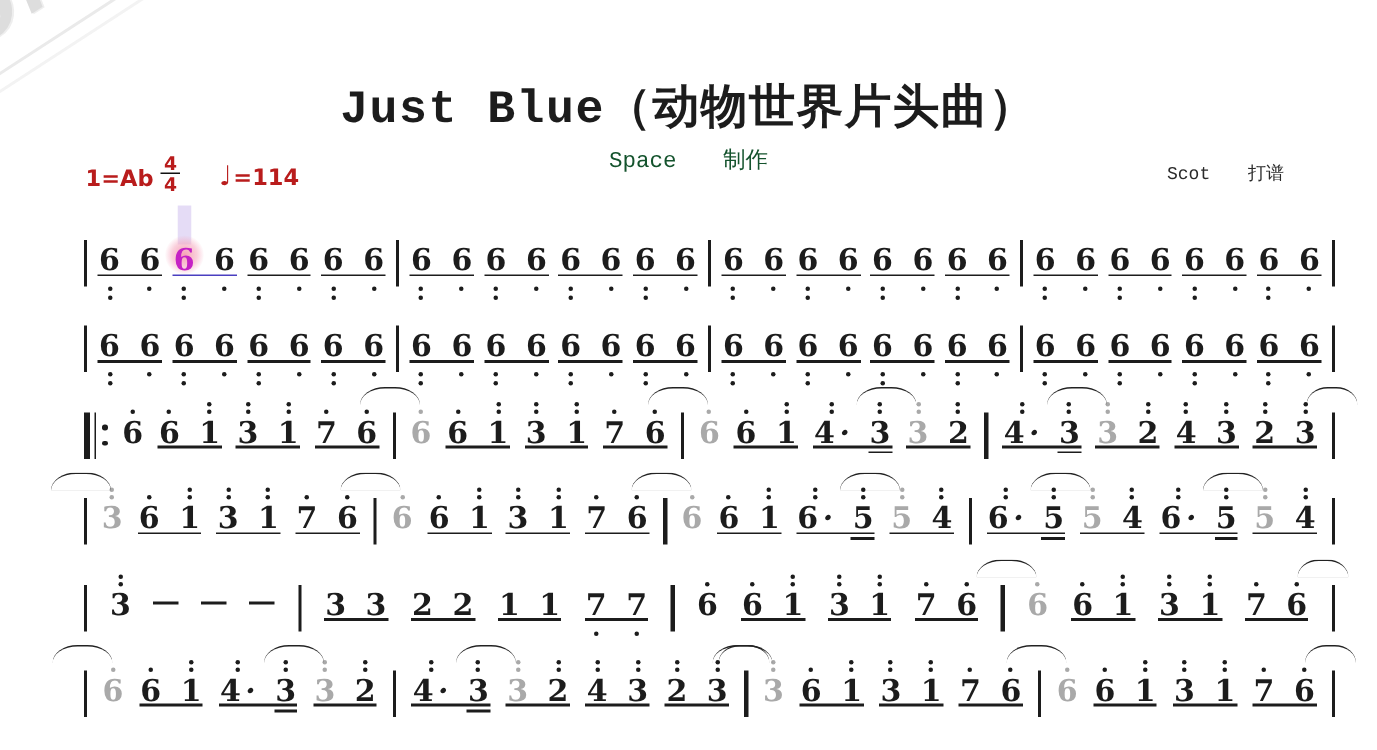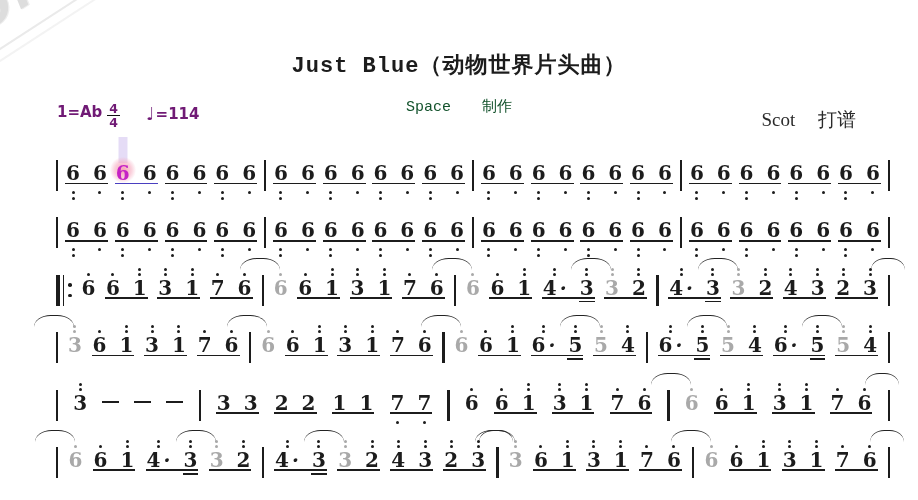--- a/index.html
+++ b/index.html
@@ -11,36 +11,36 @@
       transform:rotate(-33deg);transform-origin:60px 60px;opacity:.75;}
   .wm .wmtext{font-family:"DejaVu Sans",sans-serif;font-weight:800;font-style:italic;
       font-size:46px;letter-spacing:4px;color:#d2d2d2;
       text-shadow:1px 1px 0 #e9e9e9;}
   .wm .wline{position:absolute;left:0;right:0;height:2px;background:#e3e3e3;}
   .wline.l1{top:2px}.wline.l2{top:64px}.wline.l3{top:74px;background:#efefef}
 
   
   .title{position:absolute;top:50px;left:0;width:100%;text-align:center;
       font-family:"Liberation Mono","DejaVu Sans Mono",monospace;
-      font-size:22px;font-weight:700;letter-spacing:1px;color:#1c1c1c;}
+      font-size:31px;font-weight:700;letter-spacing:1px;color:#1c1c1c;}
   .subtitle{position:absolute;top:97px;left:0;width:100%;text-align:center;
       font-family:"Liberation Mono","DejaVu Sans Mono",monospace;
       font-size:15px;color:#14532d;}
   .subtitle .role{margin-left:22px;}
-  .keysig{position:absolute;top:103px;left:57px;display:flex;align-items:flex-start;
-      font-size:15px;font-weight:600;color:#701a75;}
+  .keysig{position:absolute;top:103px;left:57px;display:flex;align-items:flex-end;
+      font-size:15px;font-weight:600;color:#b91c1c;}
   .frac{display:inline-flex;flex-direction:column;align-items:center;margin-left:5px;
       font-size:12.5px;line-height:11px;font-weight:700;}
   .frac .num{border-bottom:1.5px solid #111;padding:0 2px 1px;}
   .frac .den{padding-top:1px;}
   .tempo{margin-left:26px;display:inline-flex;align-items:center;}
   .tempo .qnote{font-size:18px;margin-right:1px;}
   .transcriber{position:absolute;top:107px;right:62px;
-      font-family:Liberation Serif, serif;
-      font-size:19px;color:#2a2a2a;}
+      font-family:Liberation Mono, monospace;
+      font-size:12px;color:#2a2a2a;}
   .transcriber .role{margin-left:18px;}
 
   
   .staff{position:absolute;left:56px;right:28px;top:151px;display:flex;flex-direction:column;}
   .row{display:flex;justify-content:space-between;align-items:flex-start;height:57.4px;}
 
   .bar{width:2.2px;height:31px;background:var(--ink);margin-top:9px;flex:none;}
   .rep{display:inline-flex;margin-top:9px;height:31px;align-items:center;flex:none;}
   .rb1{width:3.6px;height:31px;background:var(--ink);}
   .rb2{width:1.8px;height:31px;background:var(--ink);margin-left:3px;}

